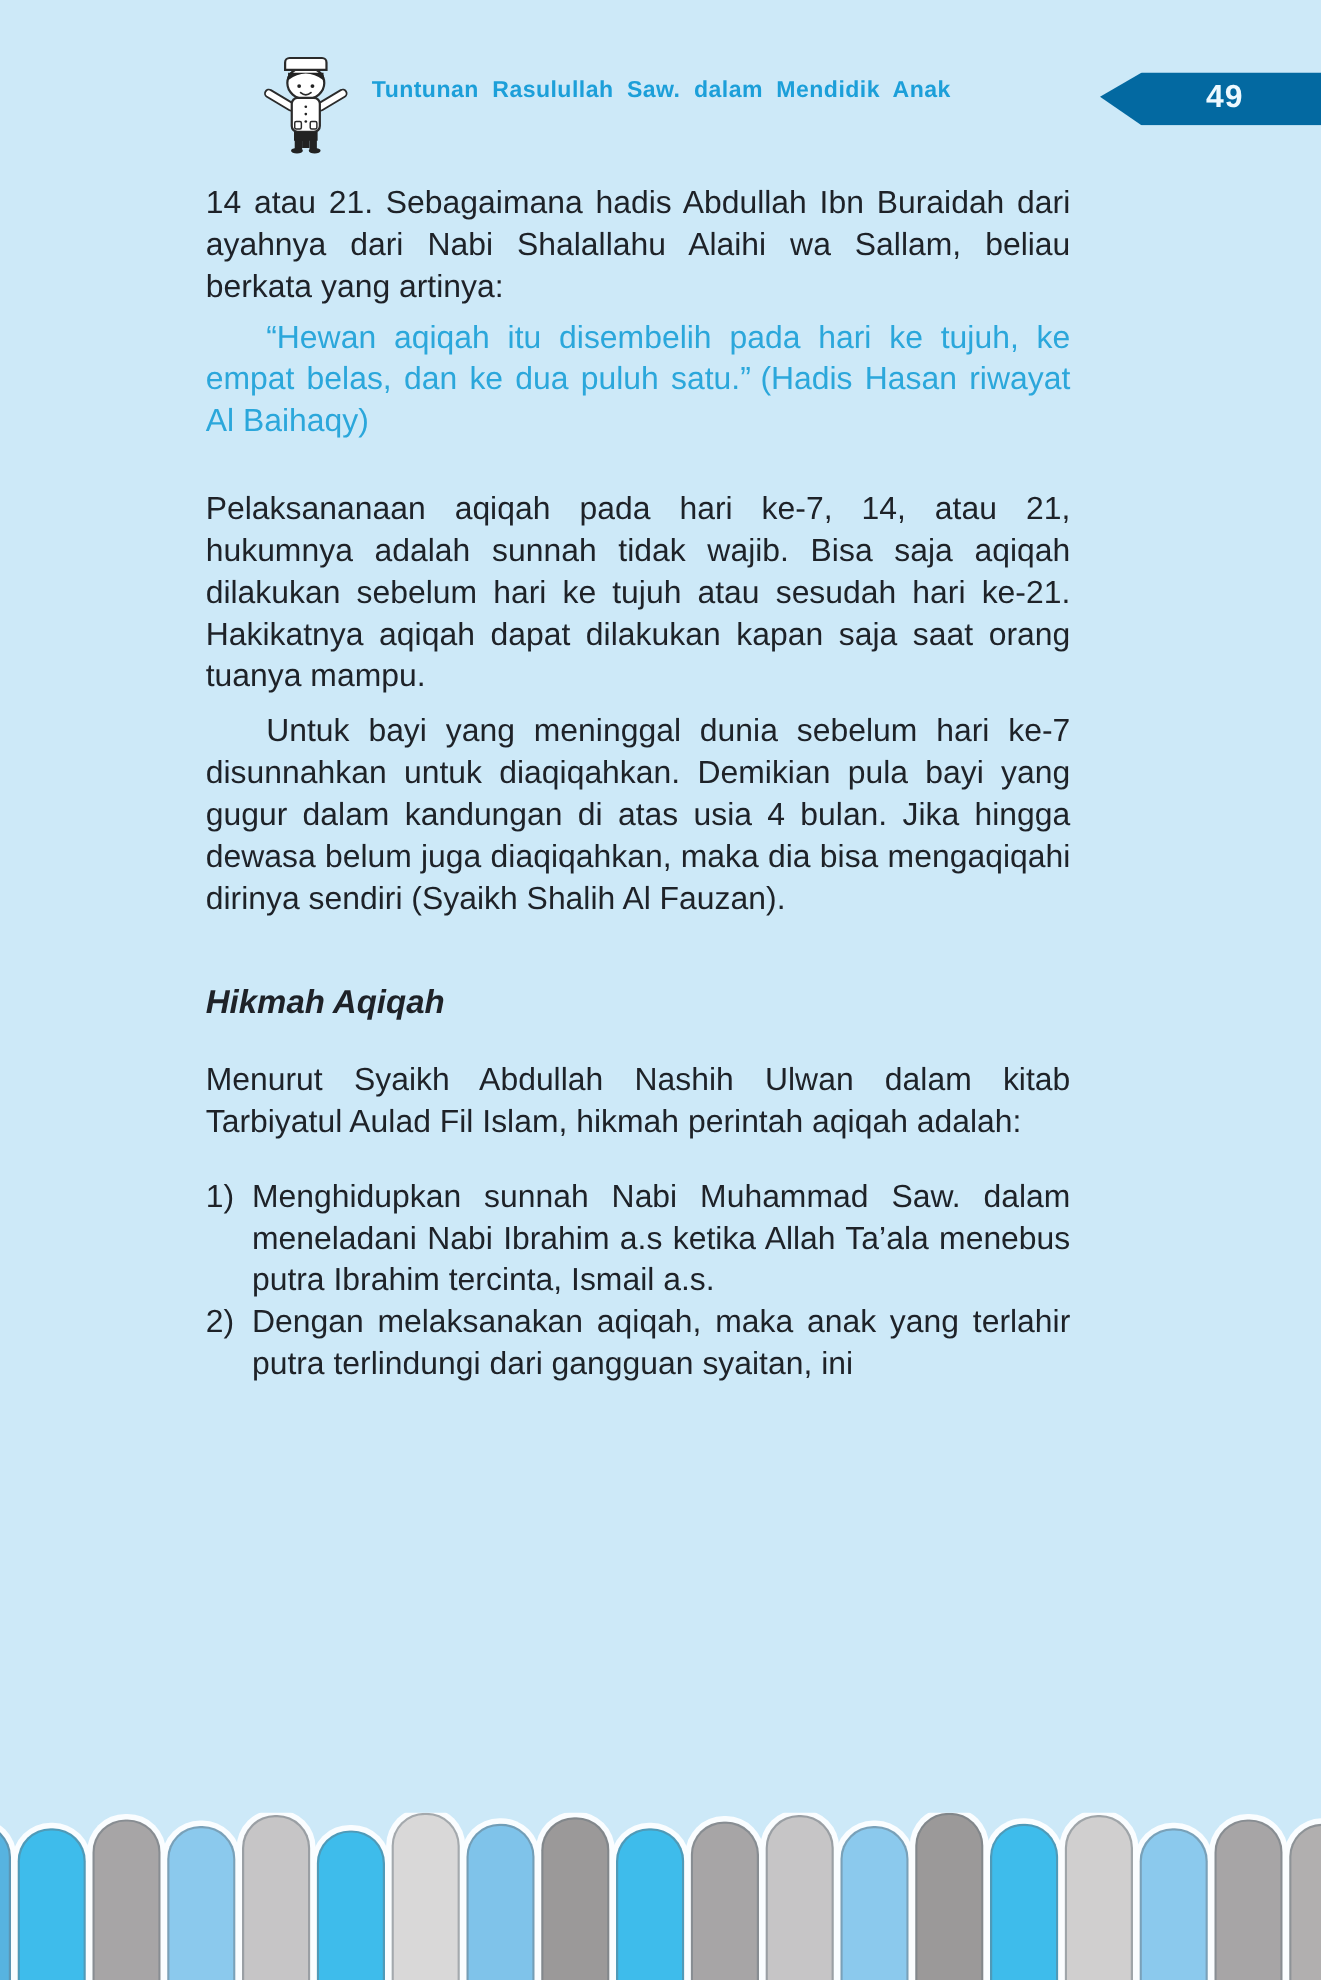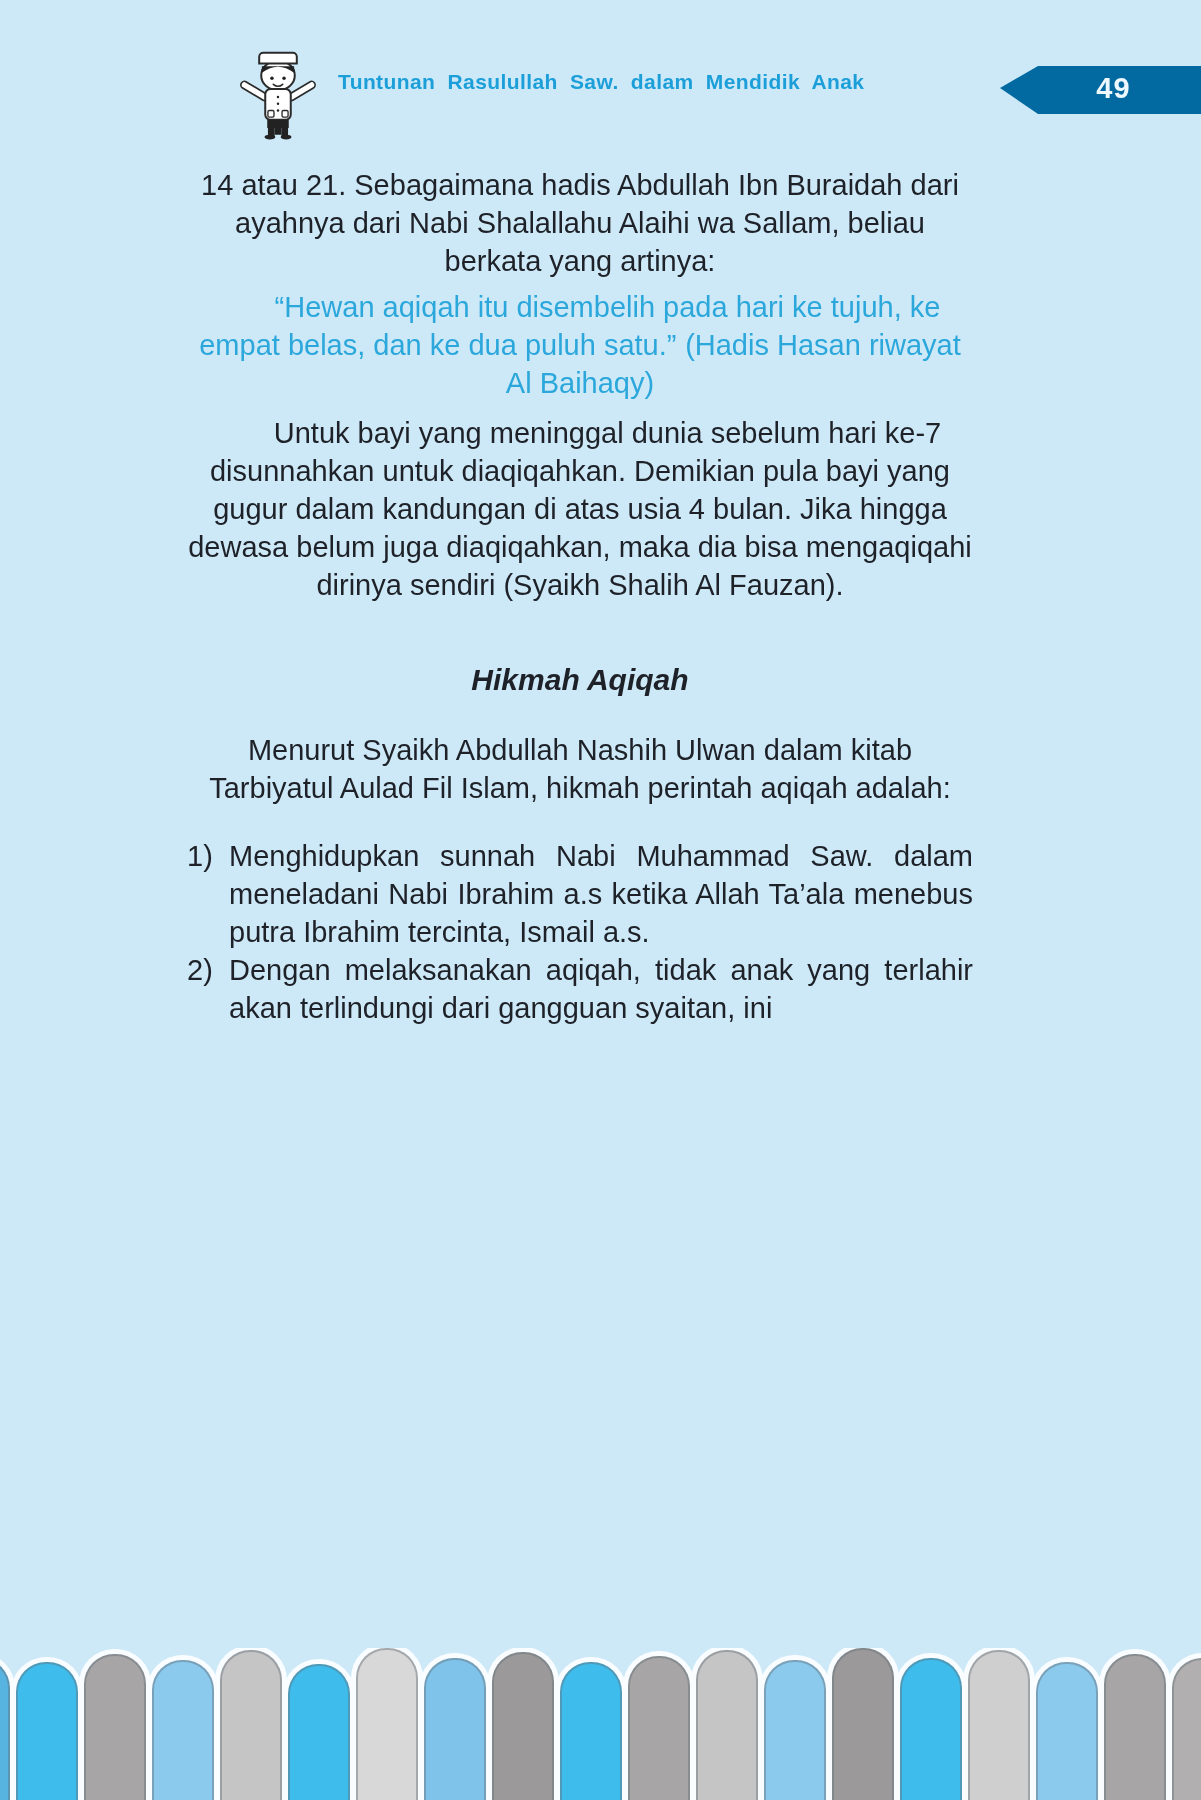--- a/index.html
+++ b/index.html
@@ -30,21 +30,21 @@
     color:#eef9ff;font-size:29px;font-weight:700;letter-spacing:1px;
     padding-left:26px;
   }
 
   
   .body-col{
     position:absolute;left:187px;top:166px;width:786px;
     font-size:29px;line-height:38px;color:#1e2228;
     text-align:justify;
   }
-  .body-col p{margin:0;text-align:center;}
+  .body-col p{margin:0;}
   .quote{color:#2ba7db;margin-top:8px !important;text-indent:55px;}
   .quote .qi{}
   .quote .qa{font-style:normal;margin-left:.3em;}
   .p2{margin-top:42px !important;}
   .p3{margin-top:12px !important;text-indent:55px;}
   .sect-heading{
     margin-top:57px !important;
     font-weight:700;font-style:italic;font-size:30px;
     text-align:left;
   }
@@ -107,35 +107,36 @@
   <div class="page-badge">
     <span>49</span>
   </div>
 
   <main class="body-col">
 
     <p class="p1">14 atau 21. Sebagaimana hadis Abdullah Ibn Buraidah dari ayahnya dari Nabi Shalallahu Alaihi wa Sallam, beliau berkata yang artinya:</p>
 
     <p class="quote"><span class="qi">“Hewan aqiqah itu disembelih pada hari ke tujuh, ke empat belas, dan ke dua puluh satu.”</span><span class="qa">(Hadis Hasan riwayat Al Baihaqy)</span></p>
 
+    <p class="p2">Pelaksananaan aqiqah pada hari ke-7, 14, atau 21, hukumnya adalah sunnah tidak wajib. Bisa saja aqiqah dilakukan sebelum hari ke tujuh atau sesudah hari ke-21. Hakikatnya aqiqah dapat dilakukan kapan saja saat orang tuanya mampu.</p>
 
     <p class="p3">Untuk bayi yang meninggal dunia sebelum hari ke-7 disunnahkan untuk diaqiqahkan. Demikian pula bayi yang gugur dalam kandungan di atas usia 4 bulan. Jika hingga dewasa belum juga diaqiqahkan, maka dia bisa mengaqiqahi dirinya sendiri (Syaikh Shalih Al Fauzan).</p>
 
     <p class="sect-heading">Hikmah Aqiqah</p>
 
     <p class="p4">Menurut Syaikh Abdullah Nashih Ulwan dalam kitab Tarbiyatul Aulad Fil Islam, hikmah perintah aqiqah adalah:</p>
 
     <div class="hlist">
       <div class="li">
         <span class="num">1)</span>
         <span>Menghidupkan sunnah Nabi Muhammad Saw. dalam meneladani Nabi Ibrahim a.s ketika Allah Ta’ala menebus putra Ibrahim tercinta, Ismail a.s.</span>
       </div>
       <div class="li">
         <span class="num">2)</span>
-        <span>Dengan melaksanakan aqiqah, tidak anak yang terlahir akan terlindungi dari gangguan syaitan, ini</span>
+        <span>Dengan melaksanakan aqiqah, maka anak yang terlahir putra terlindungi dari gangguan syaitan, ini</span>
       </div>
     </div>
 
   </main>
 
   <div class="fence">
       <div class="bar" style="left: -52px; top: 10px; background: rgb(87, 179, 224);"></div>
       <div class="bar" style="left: 16px; top: 14px; background: rgb(62, 188, 235);"></div>
       <div class="bar" style="left: 84px; top: 6px; background: rgb(167, 165, 166);"></div>
       <div class="bar" style="left: 152px; top: 12px; background: rgb(139, 201, 237);"></div>

